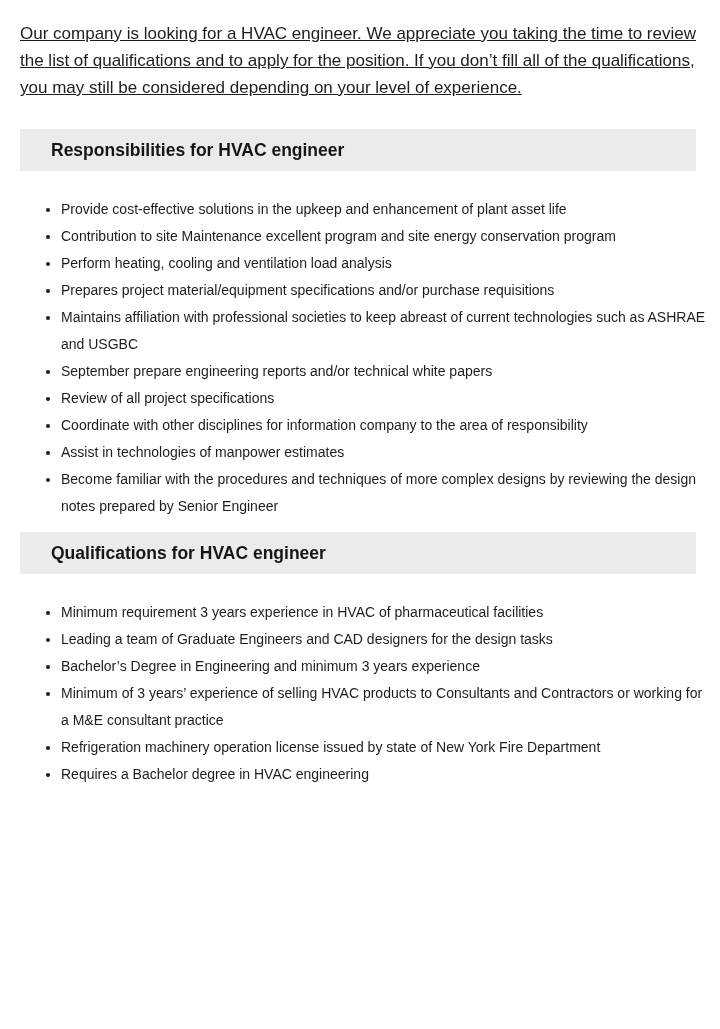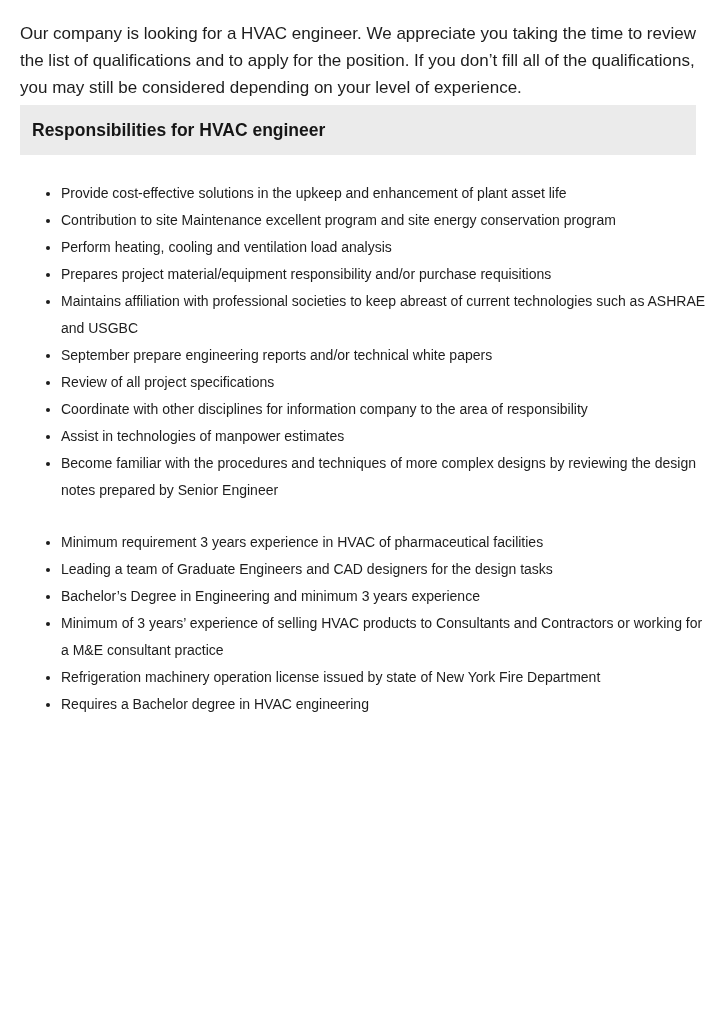--- a/index.html
+++ b/index.html
@@ -21,28 +21,29 @@
     font-weight: 700;
     text-align: center;
     color: #111111;
     letter-spacing: 0.2px;
   }
   .intro {
     margin: 20px 22px 0 20px;
     max-width: 682px;
     font-size: 17px;
     line-height: 27px;
+    text-decoration: underline;
   }
   .section-bar {
-    margin: 4px 24px 0 20px;
-    height: 50px;
+    margin: 28px 24px 0 20px;
+    height: 42px;
     background: #ebebeb;
     display: flex;
     align-items: center;
-    padding-left: 12px;
+    padding-left: 31px;
   }
   .section-bar .section-heading {
     font-size: 17.5px;
     font-weight: 700;
     color: #161616;
   }
   ul.bullet-list {
     margin: 25px 10px 0 0;
     padding-left: 61px;
     list-style: disc outside;
@@ -68,29 +69,32 @@
   <p class="intro">Our company is looking for a HVAC engineer. We appreciate you taking the time to review the list of qualifications and to apply for the position. If you don’t fill all of the qualifications, you may still be considered depending on your level of experience.</p>
 
   <div class="section-bar">
     <span class="section-heading">Responsibilities for HVAC engineer</span>
   </div>
 
   <ul class="bullet-list">
       <li>Provide cost-effective solutions in the upkeep and enhancement of plant asset life</li>
       <li>Contribution to site Maintenance excellent program and site energy conservation program</li>
       <li>Perform heating, cooling and ventilation load analysis</li>
-      <li>Prepares project material/equipment responsibility and/or purchase requisitions</li>
+      <li>Prepares project material/equipment specifications and/or purchase requisitions</li>
       <li>Maintains affiliation with professional societies to keep abreast of current technologies such as ASHRAE and USGBC</li>
       <li>September prepare engineering reports and/or technical white papers</li>
       <li>Review of all project specifications</li>
       <li>Coordinate with other disciplines for information company to the area of responsibility</li>
       <li>Assist in technologies of manpower estimates</li>
       <li>Become familiar with the procedures and techniques of more complex designs by reviewing the design notes prepared by Senior Engineer</li>
     </ul>
 
+  <div class="section-bar second">
+    <span class="section-heading">Qualifications for HVAC engineer</span>
+  </div>
 
   <ul class="bullet-list second">
       <li>Minimum requirement 3 years experience in HVAC of pharmaceutical facilities</li>
       <li>Leading a team of Graduate Engineers and CAD designers for the design tasks</li>
       <li>Bachelor’s Degree in Engineering and minimum 3 years experience</li>
       <li>Minimum of 3 years’ experience of selling HVAC products to Consultants and Contractors or working for a M&amp;E consultant practice</li>
       <li>Refrigeration machinery operation license issued by state of New York Fire Department</li>
       <li>Requires a Bachelor degree in HVAC engineering</li>
     </ul>
 

